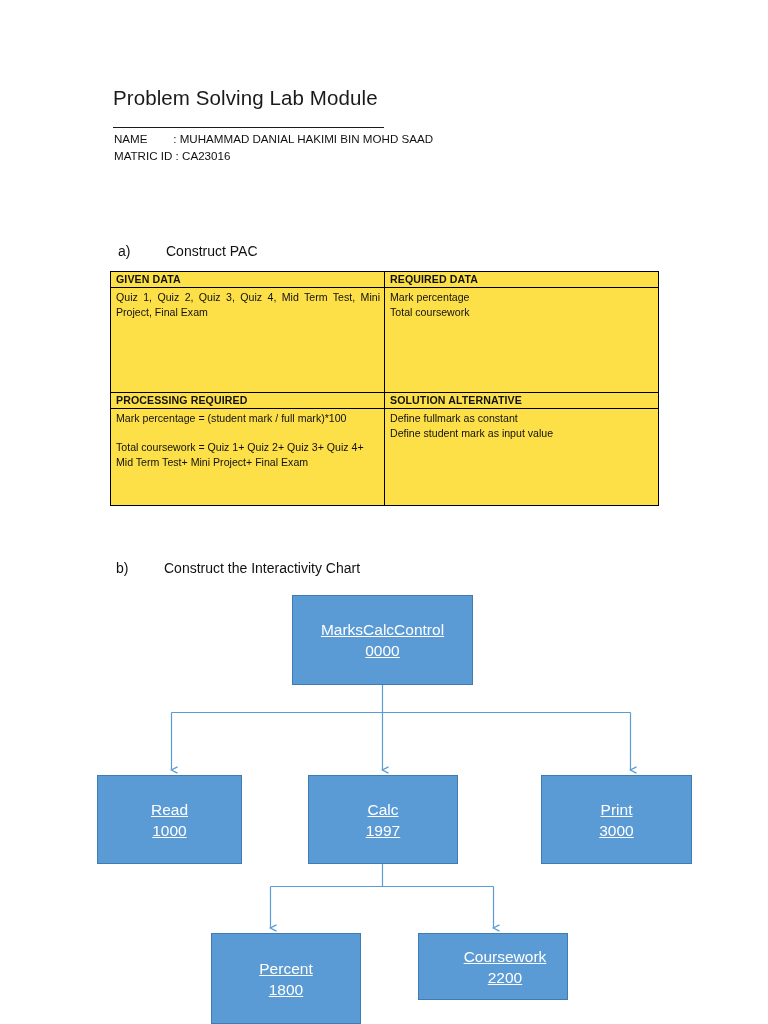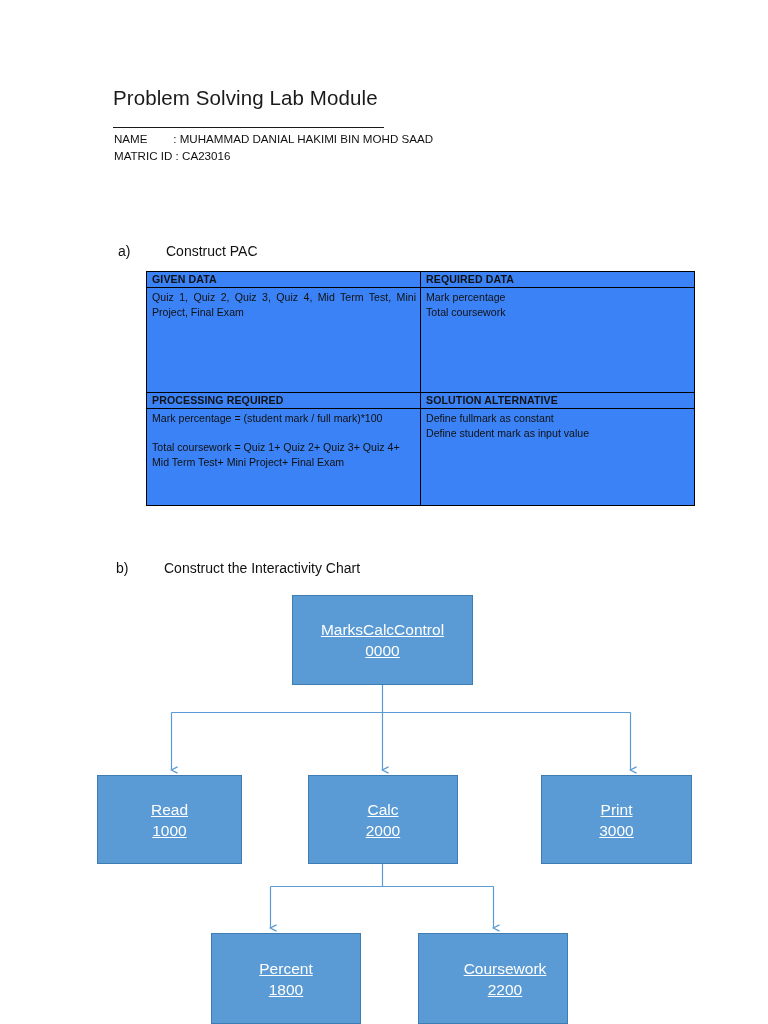--- a/index.html
+++ b/index.html
@@ -58,22 +58,21 @@
   #label-b { left: 116px; top: 560px; }
 
   
   .pac-table {
     position: absolute;
     left: 110px;
     top: 271px;
     width: 548px;
     border-collapse: collapse;
     table-layout: fixed;
-    background: #3b82f6;
-    margin-left: 36px;
+    background: #fde047;
   }
   .pac-table td {
     border: 1px solid #000000;
     vertical-align: top;
     padding: 2px 4px 2px 5px;
     font-size: 10.6px;
     line-height: 14.6px;
     color: #111111;
   }
   .pac-table td.hdr {
@@ -211,31 +210,31 @@
     <span class="cd">0000</span>
   </div>
 
   <div class="node" style="left:97px; top:775px; width:145px; height:89px;">
     <span class="nm">Read</span>
     <span class="cd">1000</span>
   </div>
 
   <div class="node" style="left:308px; top:775px; width:150px; height:89px;">
     <span class="nm">Calc</span>
-    <span class="cd">2000</span>
+    <span class="cd">1997</span>
   </div>
 
   <div class="node" style="left:541px; top:775px; width:151px; height:89px;">
     <span class="nm">Print</span>
     <span class="cd">3000</span>
   </div>
 
   <div class="node" style="left:211px; top:933px; width:150px; height:91px;">
     <span class="nm">Percent</span>
     <span class="cd">1800</span>
   </div>
 
-  <div class="node" style="left:418px; top:933px; width:150px; height:91px;padding-left:24px;">
+  <div class="node" style="left:418px; top:933px; width:150px; height:67px;padding-left:24px;">
     <span class="nm">Coursework</span>
     <span class="cd">2200</span>
   </div>
 
 </div>
 
 </body></html>

